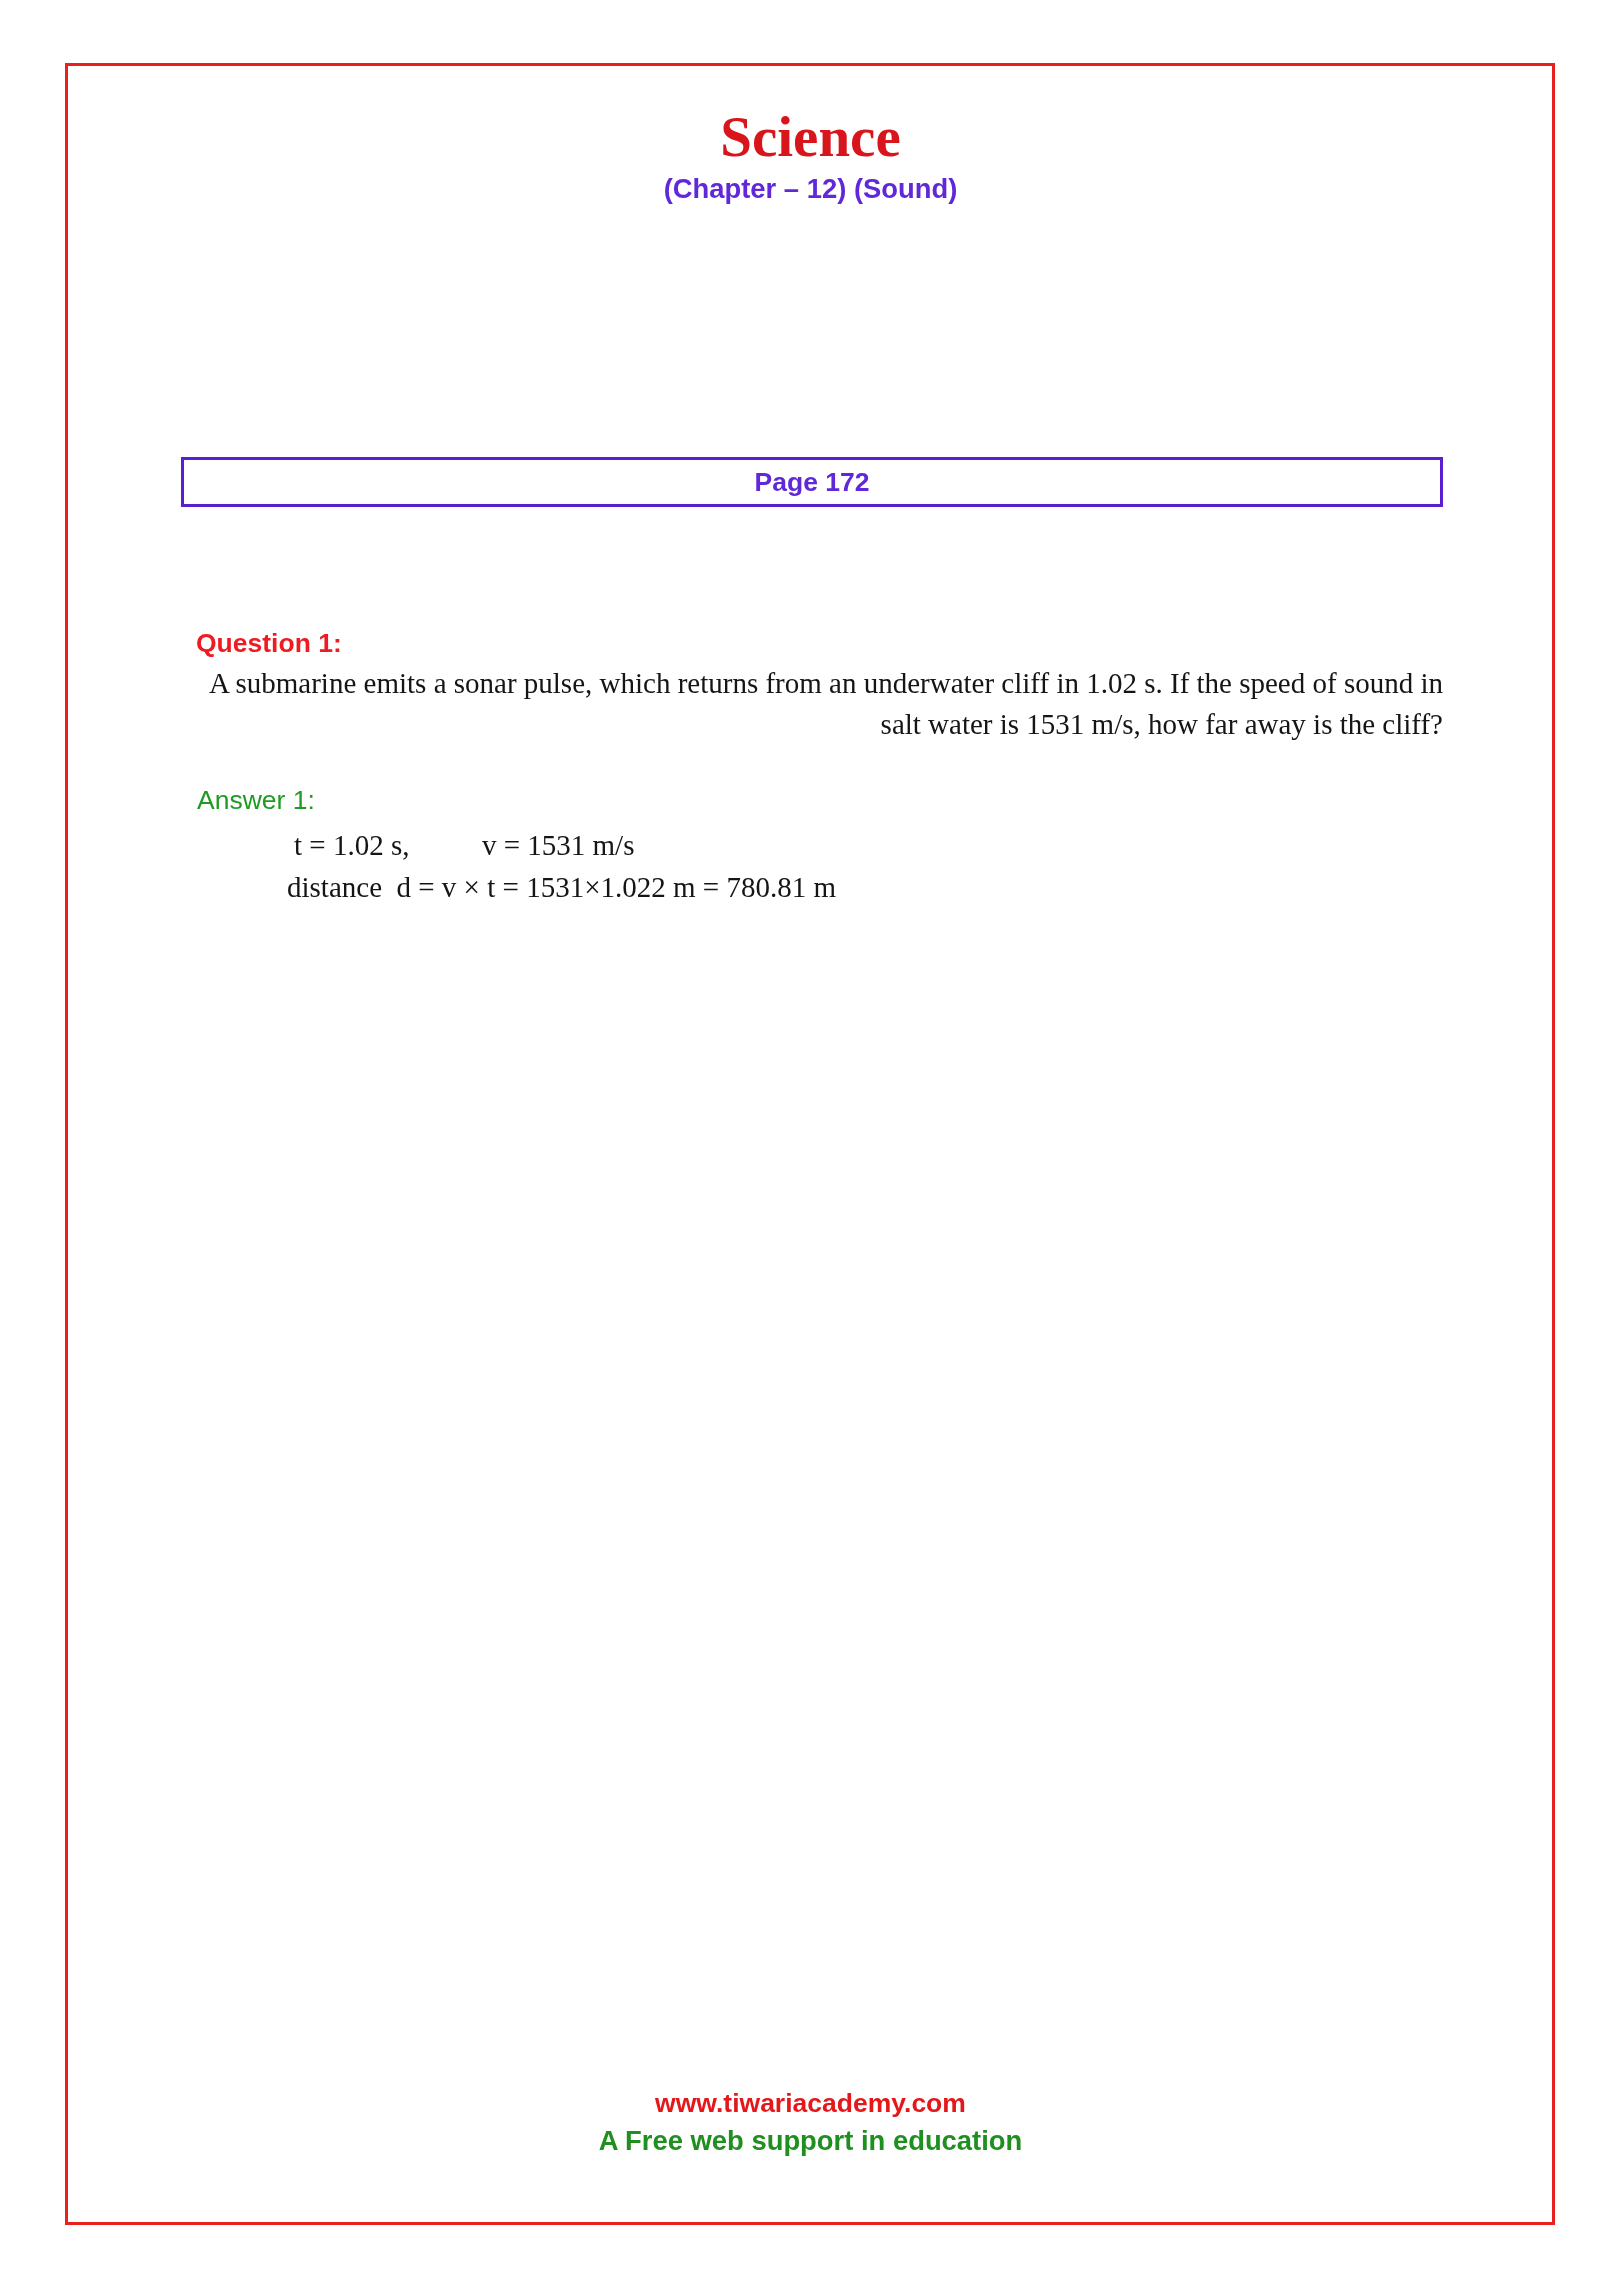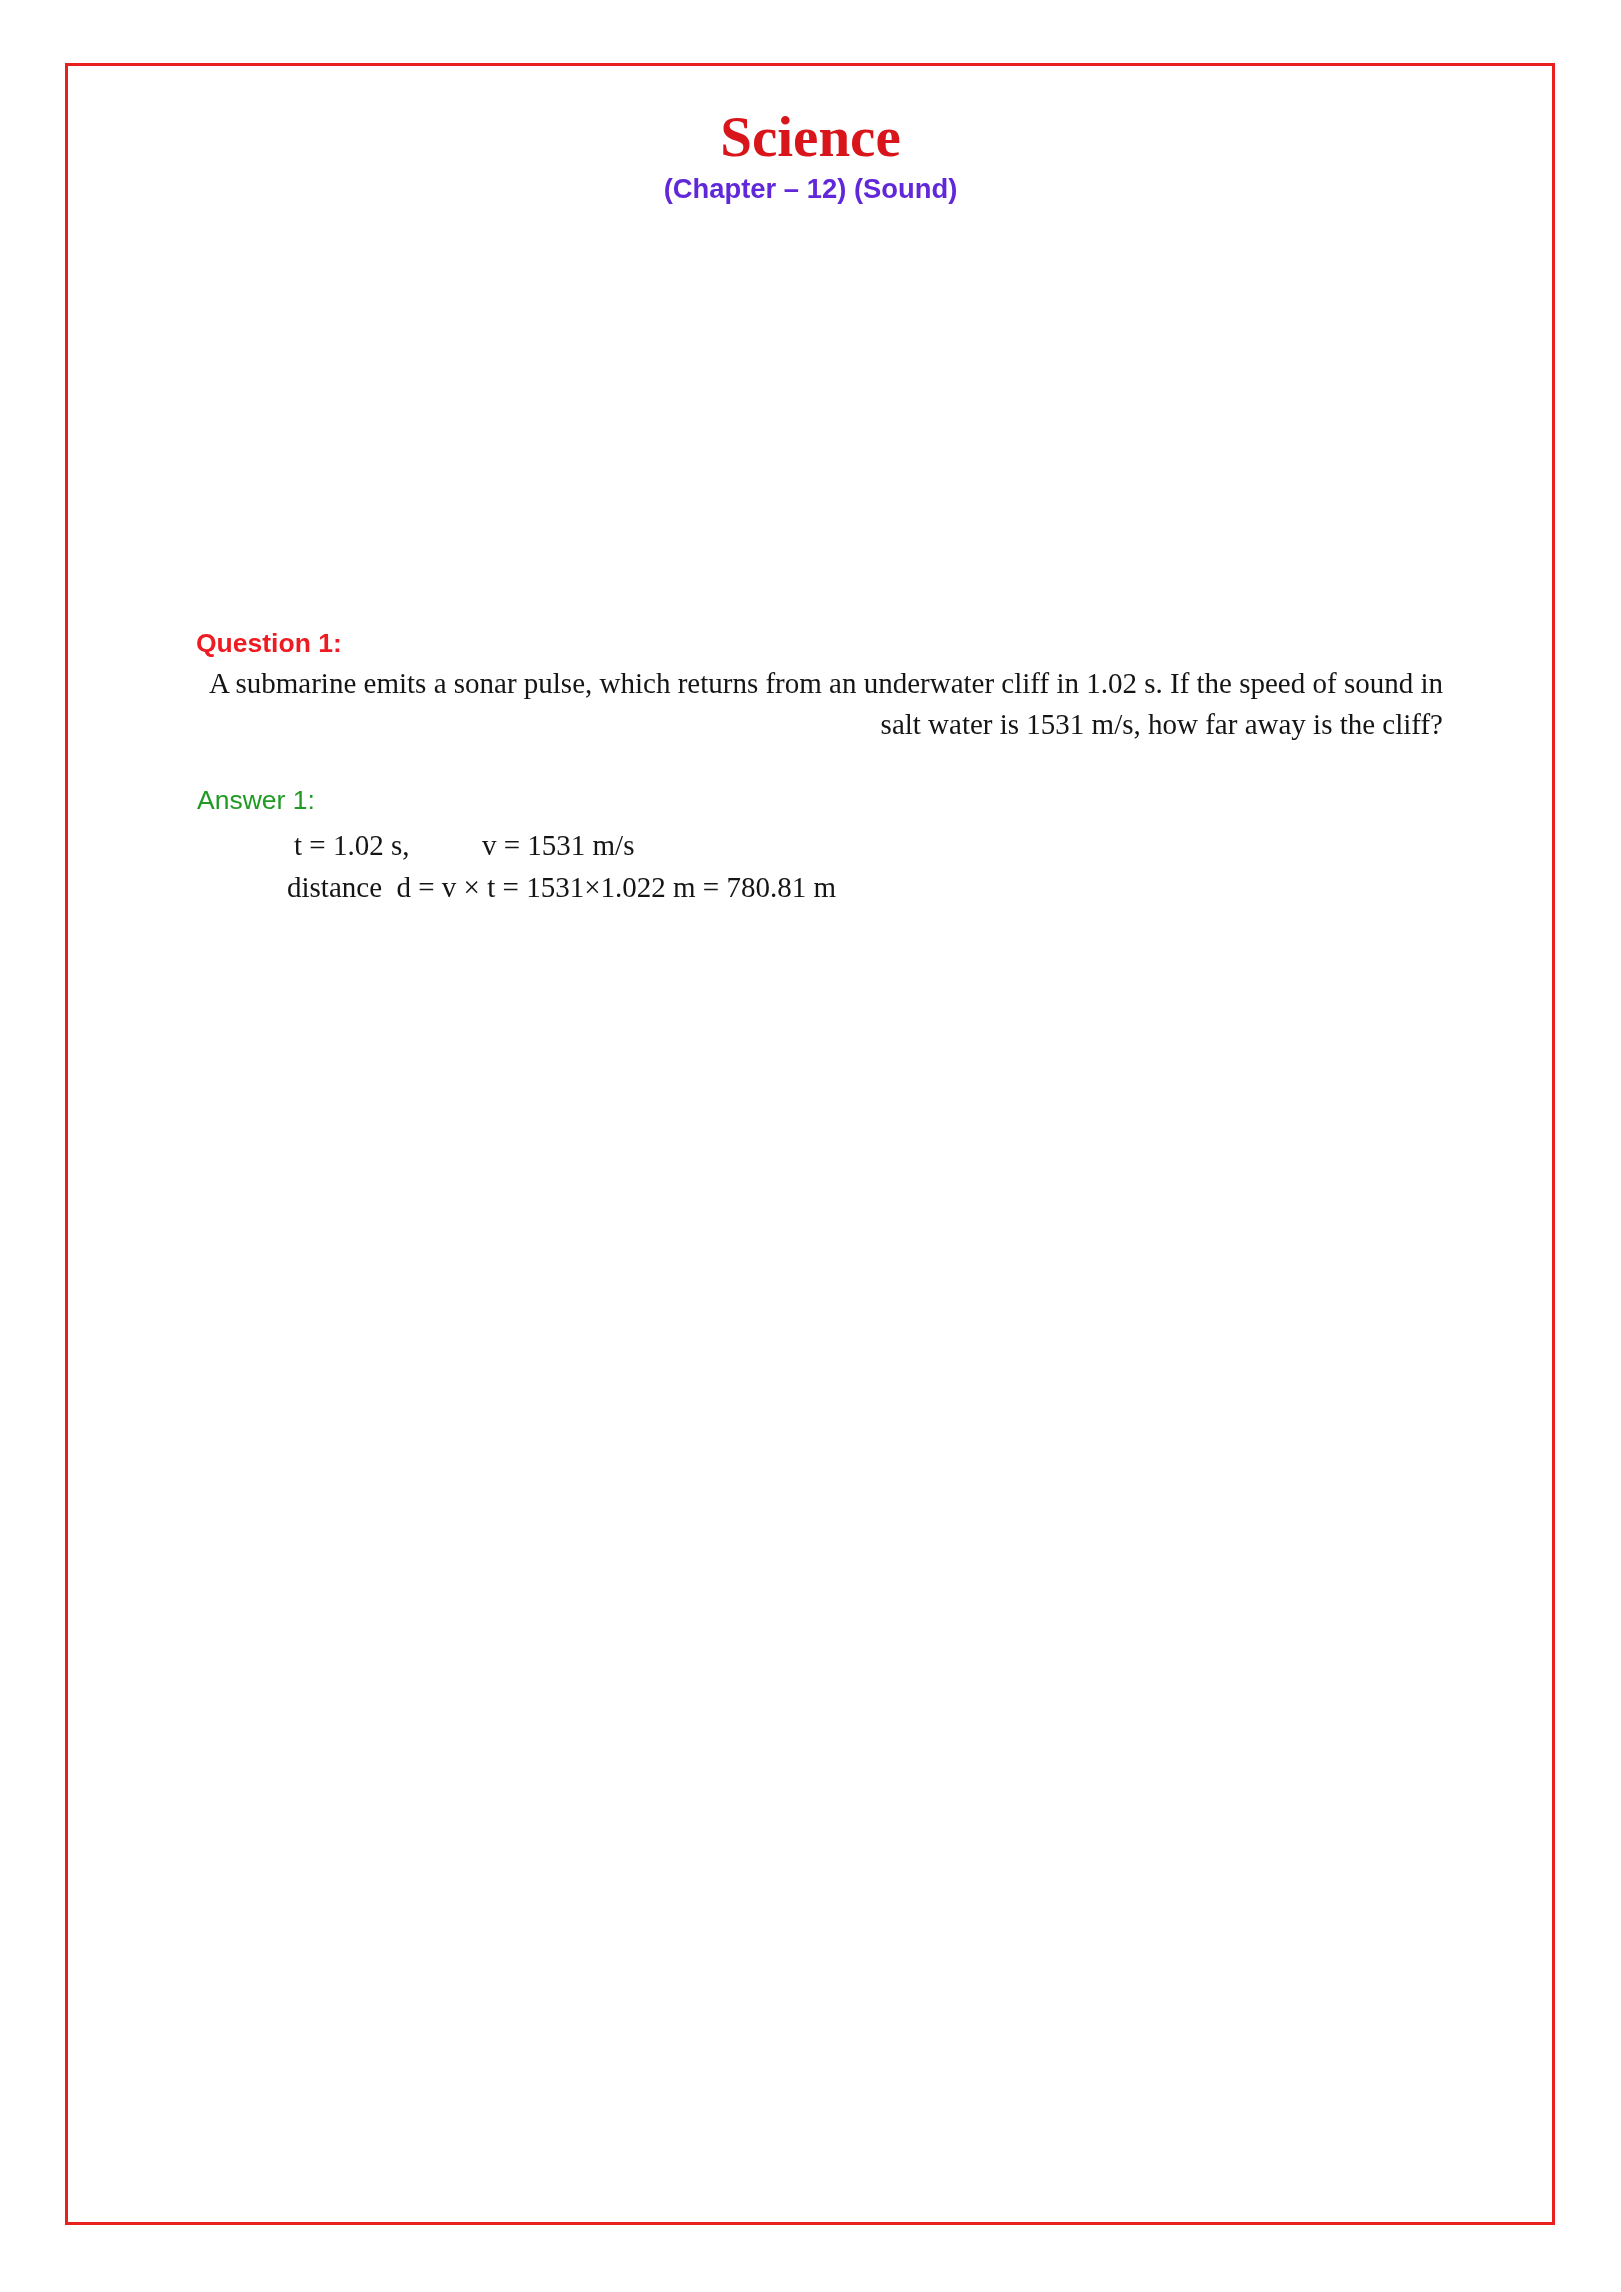--- a/index.html
+++ b/index.html
@@ -147,23 +147,30 @@
 
 <div class="page">
 
   <div class="border-frame"></div>
 
   <div class="header">
     <h1 class="doc-title">Science</h1>
     <div class="chapter-line">(Chapter – 12) (Sound)</div>
   </div>
 
+  <div class="page-banner">
+    <span class="page-banner-label">Page 172</span>
+  </div>
 
   <div class="question-label">Question 1:</div>
   <div class="question-text">A submarine emits a sonar pulse, which returns from an underwater cliff in 1.02 s. If the speed of sound in salt water is 1531 m/s, how far away is the cliff?</div>
 
   <div class="answer-label">Answer 1:</div>
   <div class="answer-line-1">t = 1.02 s,          v = 1531 m/s</div>
   <div class="answer-line-2">distance  d = v × t = 1531×1.022 m = 780.81 m</div>
 
+  <div class="footer">
+    <div class="footer-url">www.tiwariacademy.com</div>
+    <div class="footer-tagline">A Free web support in education</div>
+  </div>
 
 </div>
 
 
 </body></html>

